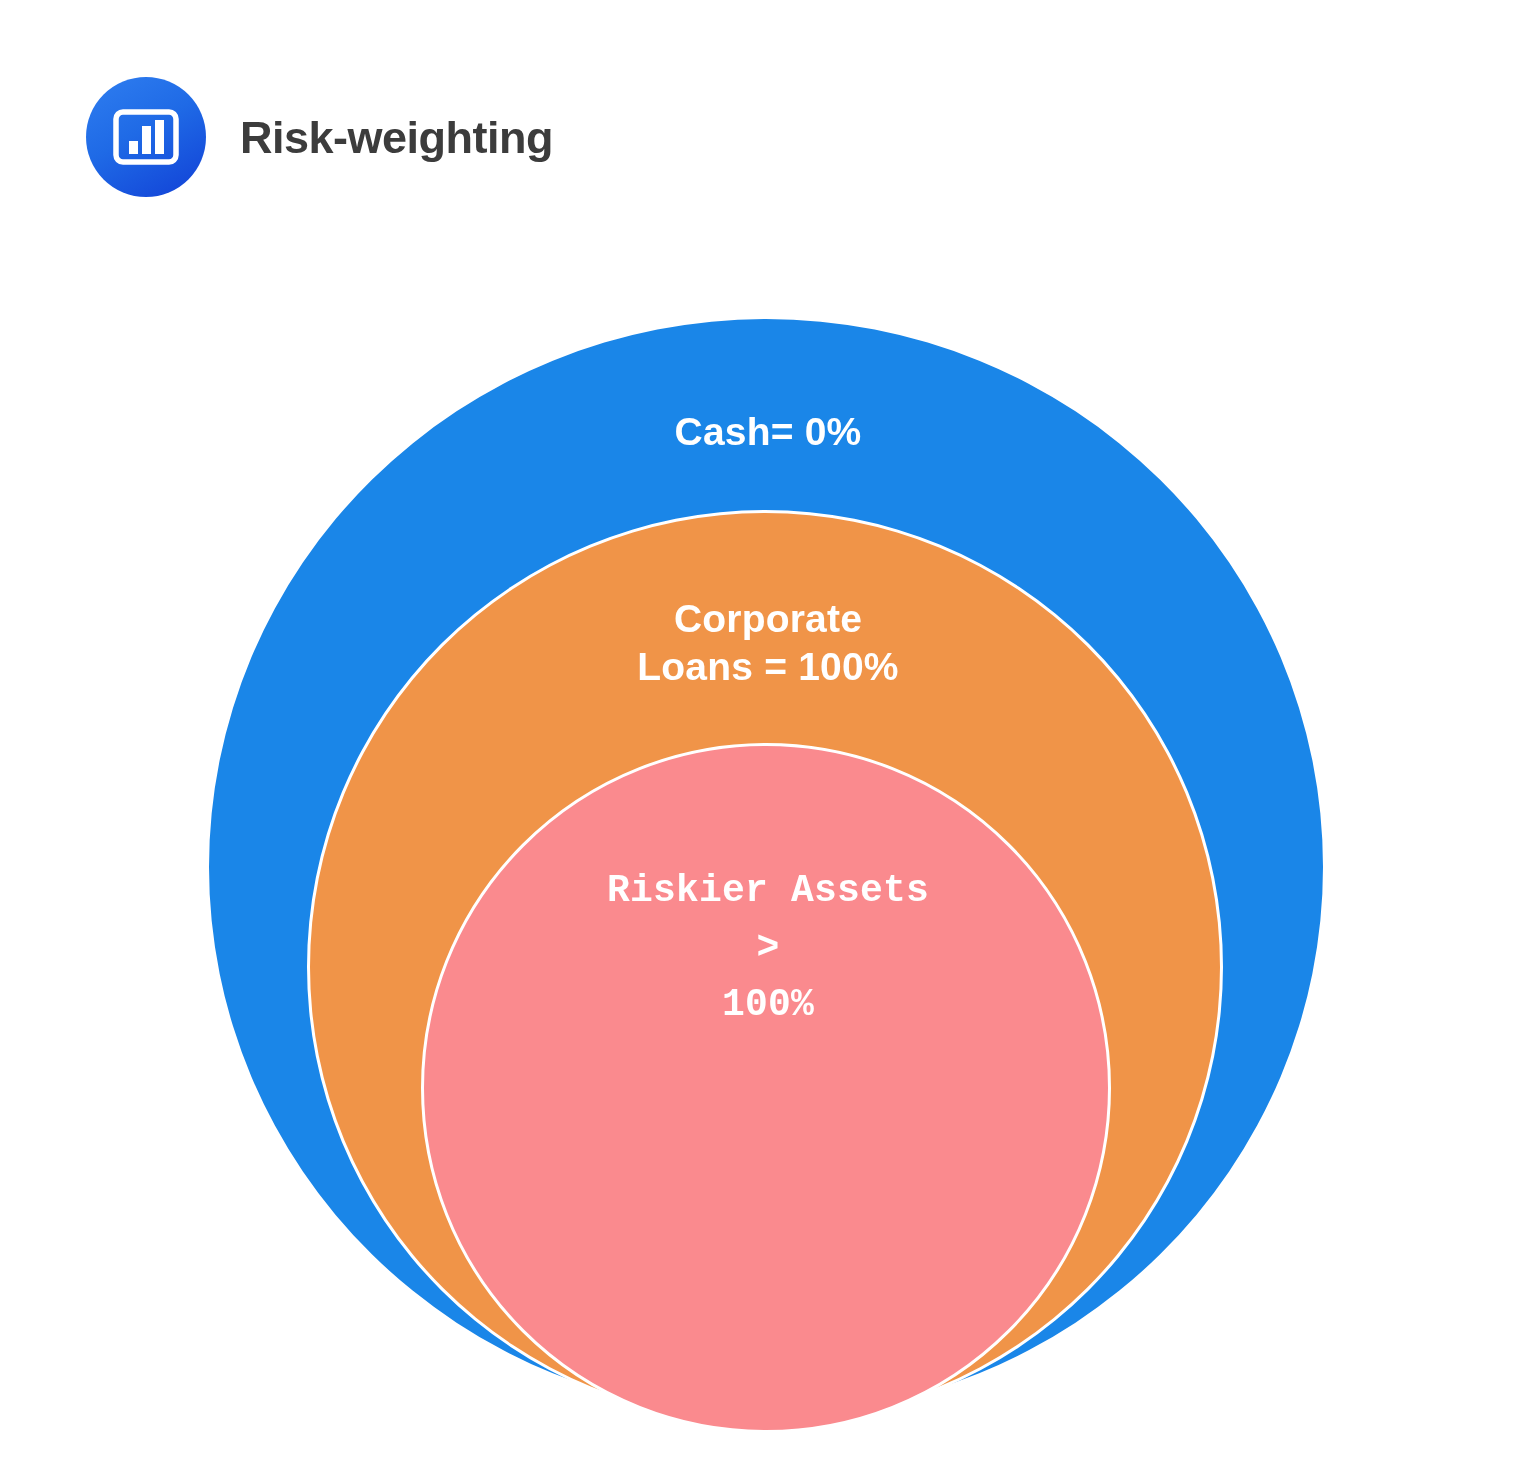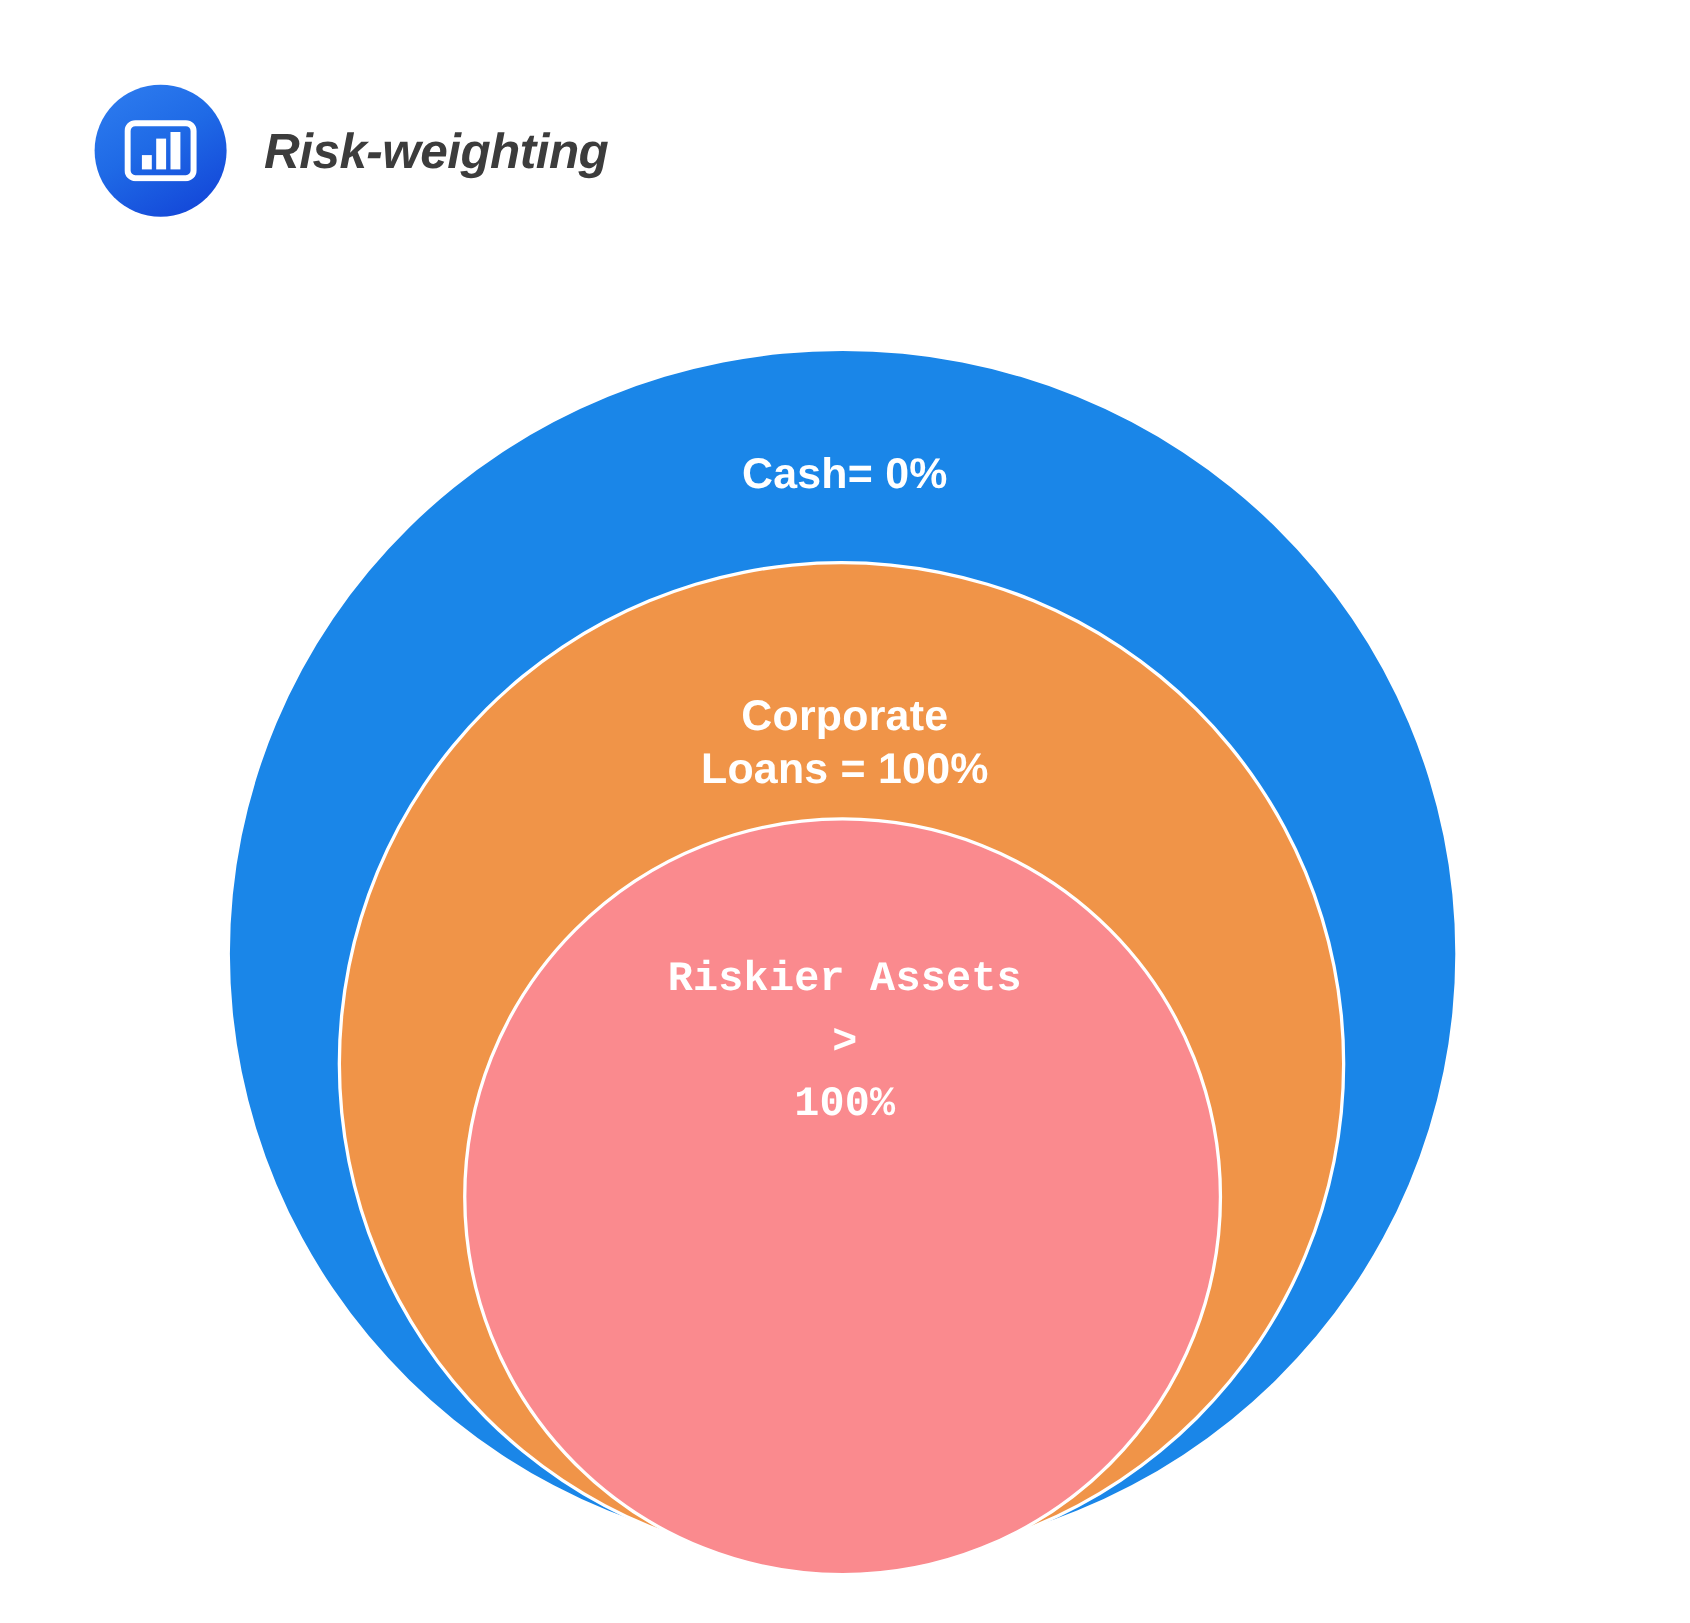--- a/index.html
+++ b/index.html
@@ -39,21 +39,20 @@
 
   #brand-badge svg { display: block; }
 
   #page-title {
     font-size: 45px;
     font-weight: bold;
     color: #3c3c3c;
     letter-spacing: -0.5px;
     white-space: nowrap;
     line-height: 1;
-    font-style: italic;
   }
 
   
   #venn {
     position: absolute;
     left: 0;
     top: 0;
     width: 1536px;
     height: 1475px;
     margin-top: 32px;
@@ -100,21 +99,21 @@
     pointer-events: none;
   }
 
   #label-outer {
     top: 376px;
     font-size: 39px;
     letter-spacing: 0.2px;
   }
 
   #label-middle {
-    top: 596px;
+    top: 563px;
     font-size: 39px;
     letter-spacing: 0.2px;
   }
 
   #label-inner {
     top: 830px;
     font-size: 38px;
     letter-spacing: 0.2px;
     line-height: 1.5;
     font-family: Liberation Mono, monospace;

